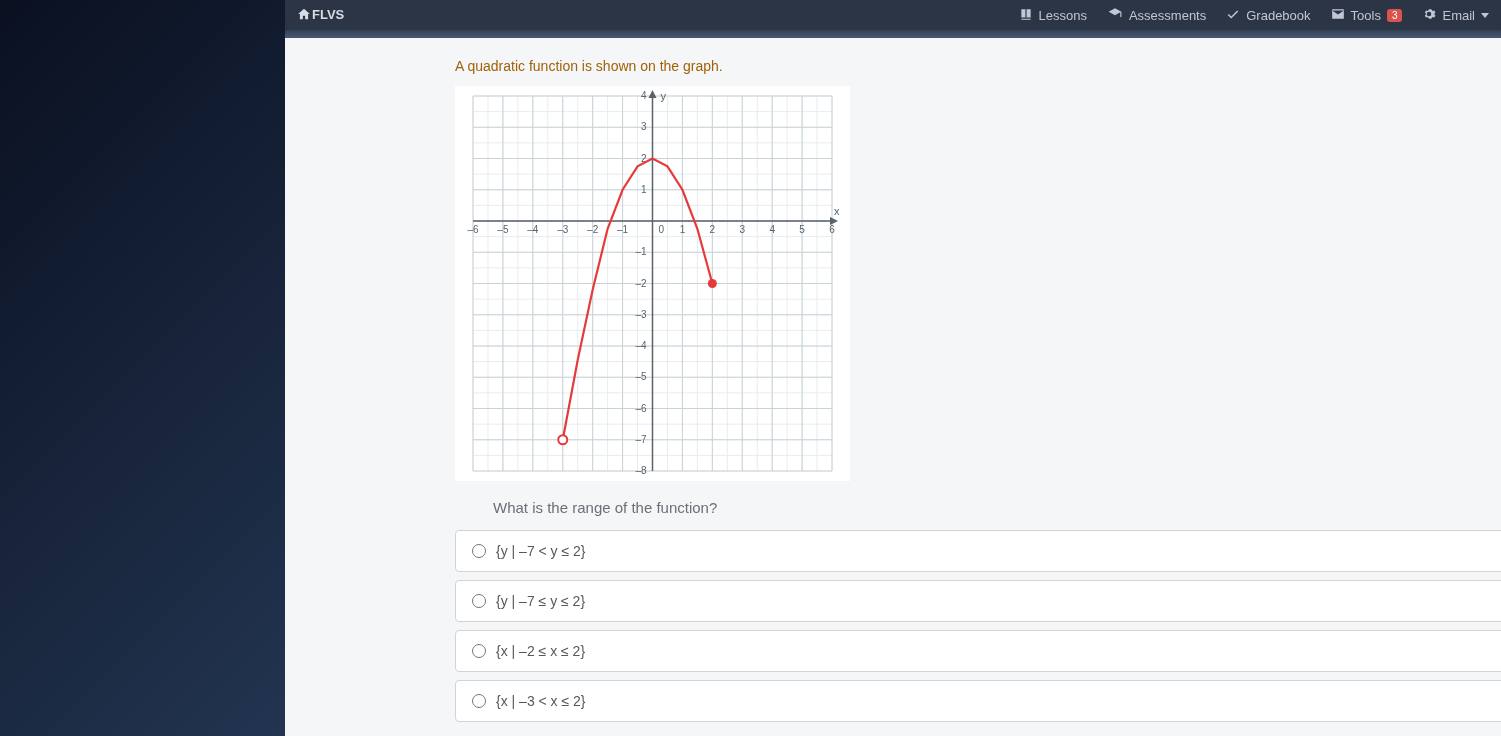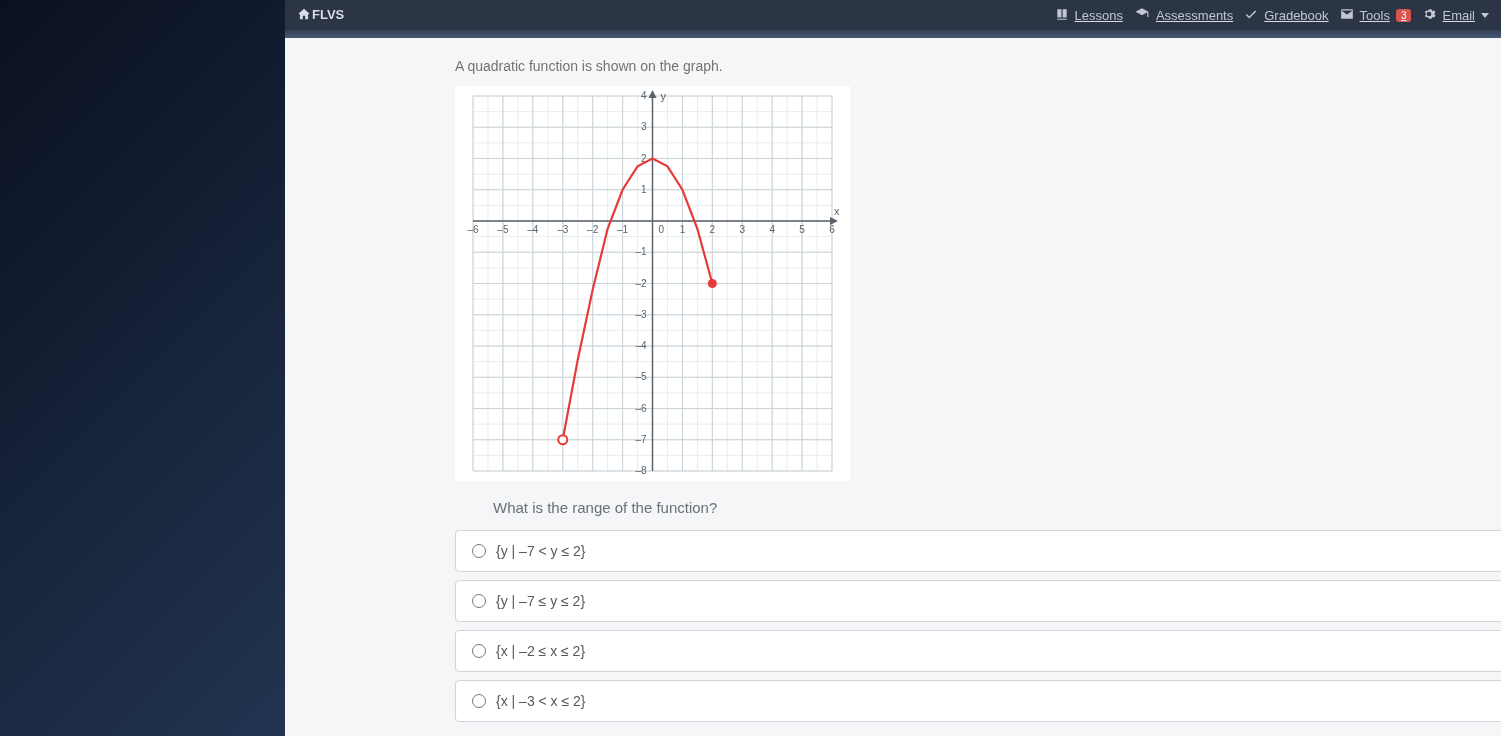--- a/index.html
+++ b/index.html
@@ -33,23 +33,22 @@
 }
 .nav-brand {
   display: flex;
   align-items: flex-start;
   gap: 1px;
   font-weight: 600;
 }
 .nav-right {
   margin-left: auto;
   display: flex;
-  gap: 11px;
+  gap: 20px;
   align-items: flex-start;
-  text-decoration: underline;
 }
 .nav-item {
   display: flex;
   align-items: center;
   gap: 6px;
   cursor: pointer;
   color: #c0c6d4;
 }
 .badge {
   background: #d9534f;
@@ -69,21 +68,21 @@
   background: linear-gradient(#334055, #4a5a76);
 }
 .content {
   flex: 1;
   background: #f5f6f7;
   padding: 20px 0 0 170px;
   overflow: hidden;
   position: relative;
 }
 .question-text {
-  color: #737373;
+  color: #a16207;
   font-size: 14px;
   margin-bottom: 12px;
 }
 .chart-box {
   width: 395px;
   height: 395px;
   background: #fff;
   position: relative;
   margin-bottom: 18px;
 }

